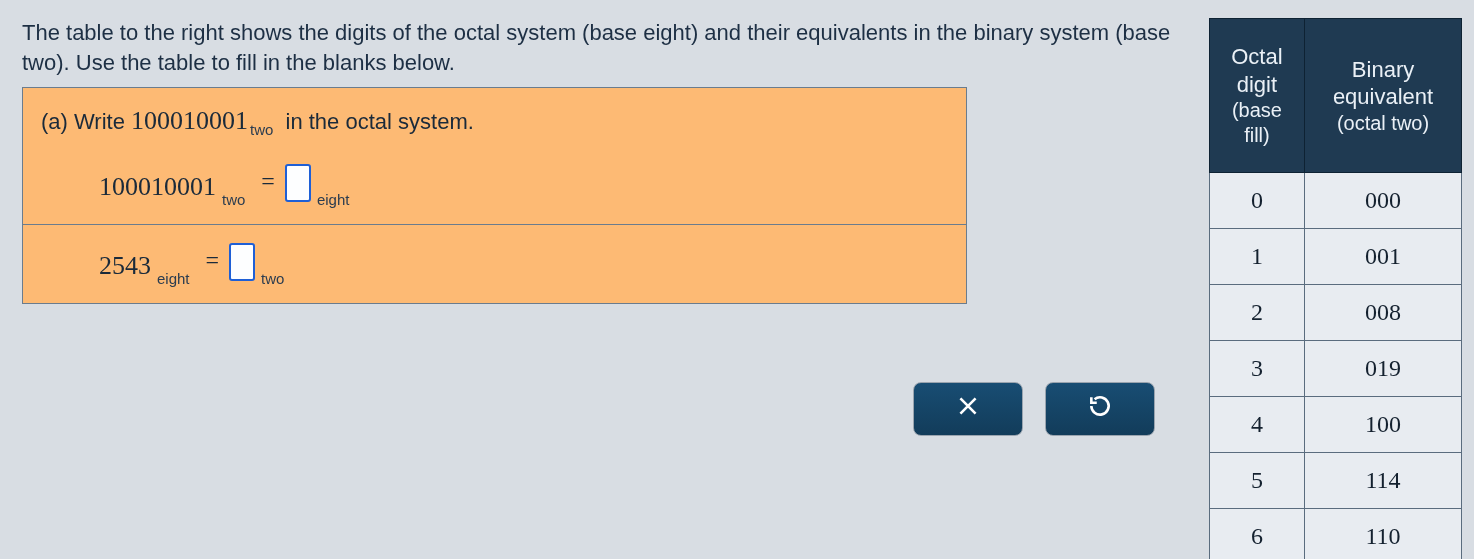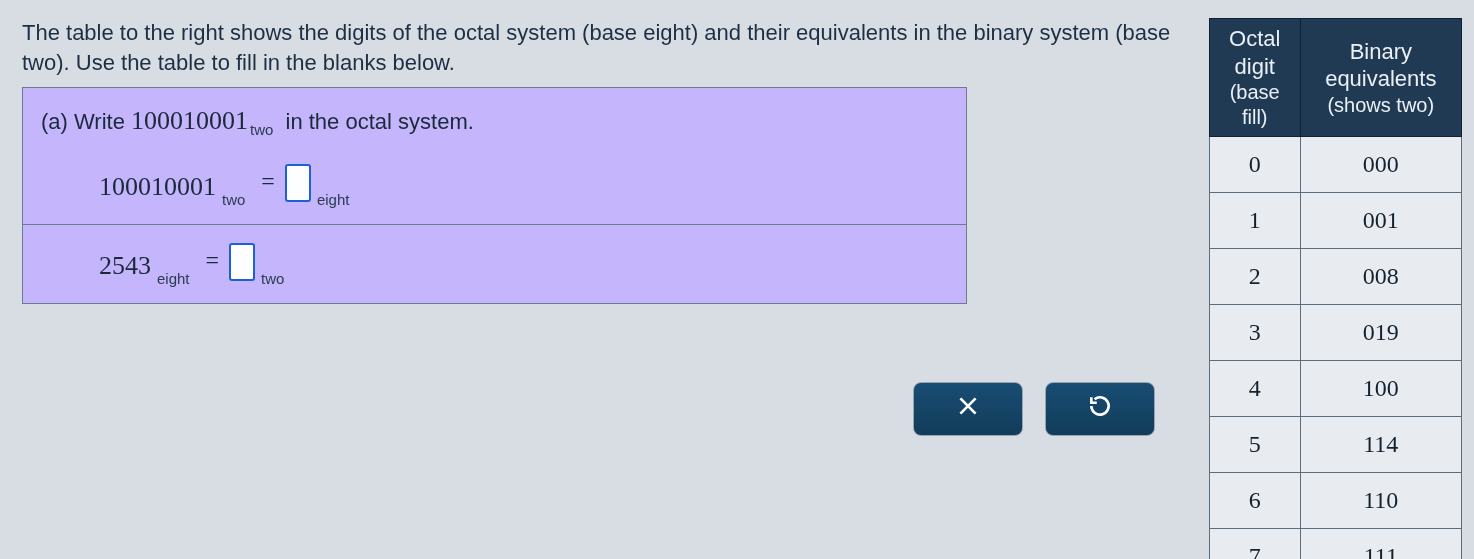--- a/index.html
+++ b/index.html
@@ -25,21 +25,21 @@
     flex-direction: column;
     padding-right: 32px;
   }
   .instructions {
     line-height: 1.35;
     margin-bottom: 10px;
     color: #1d2f44;
   }
   .question-box {
     border: 1px solid #6a7c8e;
-    background: #c4b5fd;
+    background: #fdba74;
     width: 945px;
     display: flex;
     flex-direction: column;
   }
   .qpart {
     padding: 18px 18px 22px 18px;
   }
   .qpart.a { border-bottom: 1px solid #6a7c8e; }
   .prompt-line { margin-bottom: 28px; }
   .answer-line {
@@ -104,21 +104,21 @@
   table.ref {
     border-collapse: collapse;
     width: 100%;
     font-size: 22px;
   }
   table.ref th {
     background: #1f3a52;
     color: #eaf0f6;
     font-weight: 500;
     border: 1px solid #0e2233;
-    padding: 6px 8px;
+    padding: 24px 8px;
     line-height: 1.25;
   }
   table.ref td {
     border: 1px solid #5a6c7e;
     background: #e8ecf1;
     text-align: center;
     padding: 14px 8px;
     font-family: "Times New Roman", Times, serif;
     font-size: 24px;
     color: #14212f;
@@ -186,22 +186,22 @@
 
   <div class="right-col">
     <table class="ref">
       <thead>
         <tr>
           <th>
             <span class="thline1">Octal digit</span>
             <span class="thline2">(base fill)</span>
           </th>
           <th>
-            <span class="thline1">Binary equivalents</span>
-            <span class="thline2">(shows two)</span>
+            <span class="thline1">Binary equivalent</span>
+            <span class="thline2">(octal two)</span>
           </th>
         </tr>
       </thead>
       <tbody>
         <tr>
             <td>0</td>
             <td>000</td>
           </tr>
         <tr>
             <td>1</td>

